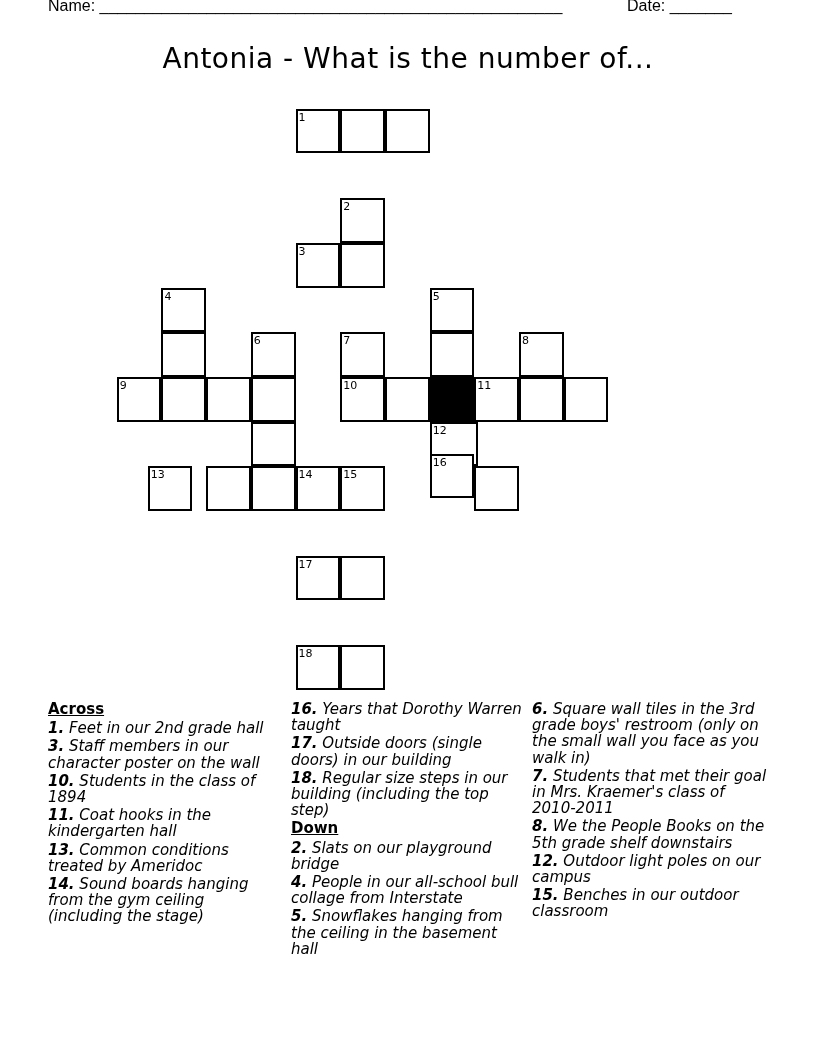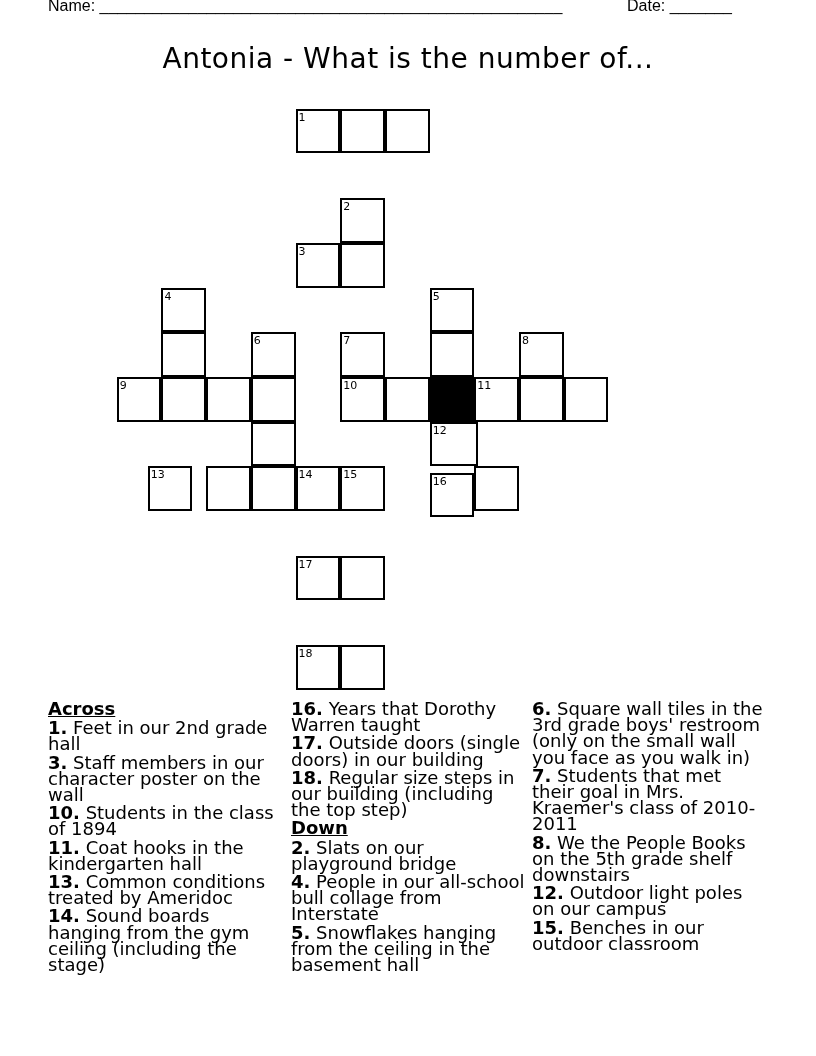--- a/index.html
+++ b/index.html
@@ -4,23 +4,23 @@
 <style>
   html, body { margin:0; padding:0; background:#fff; }
   body { width:816px; height:1056px; position:relative; overflow:hidden; color:#000; }
   .header { position:absolute; top:-3px; left:48px; font-family:"Liberation Sans", sans-serif; font-size:16px; white-space:nowrap; }
   .header .date { position:absolute; left:579px; top:0; }
   .title { position:absolute; top:42px; left:0; width:816px; text-align:center; font-family:"DejaVu Sans", sans-serif; font-size:28px; letter-spacing:0.5px; }
   .grid { position:absolute; left:0; top:0; }
   .cell { position:absolute; width:44.7px; height:44.7px; box-sizing:border-box; border:2.5px solid #000; background:#fff; margin-left:-1.25px; margin-top:-1.25px; }
   .cell.black { background:#000; }
   .cell .num { position:absolute; top:0px; left:1px; font-family:"DejaVu Sans", sans-serif; font-size:11px; line-height:13px; }
-  .clues { position:absolute; top:701px; font-family:"DejaVu Sans", sans-serif; font-size:18px; line-height:16.2px; }
+  .clues { position:absolute; top:701px; font-family:"DejaVu Sans", sans-serif; font-size:15px; line-height:16.2px; }
   .clues .head { font-weight:bold; text-decoration:underline; margin-bottom:3px; }
-  .clue { margin-bottom:2px; }
+  .clue { margin-bottom:2px;font-style:italic; }
   .clue b { font-weight:bold; }
   .col1 { left:48px; width:235px; }
   .col2 { left:291px; width:235px; }
   .col3 { left:532px; width:235px; }
 </style>
 </head>
 <body>
 
 <div class="header">
   <span>Name: ____________________________________________________</span>
@@ -83,21 +83,21 @@
       <span class="num">13</span>
     </div>
     <div class="cell" style="left: 207.4px; top: 467.6px;"></div>
     <div class="cell" style="left: 252.1px; top: 467.6px;"></div>
     <div class="cell" style="left: 296.8px; top: 467.6px;">
       <span class="num">14</span>
     </div>
     <div class="cell" style="left: 341.5px; top: 467.6px;">
       <span class="num">15</span>
     </div>
-    <div class="cell" style="left: 430.9px; top: 474px; padding-left: 28px;">
+    <div class="cell" style="left: 430.9px; top: 455px; padding-left: 28px;">
       <span class="num">16</span>
     </div>
     <div class="cell" style="left: 475.6px; top: 467.6px;"></div>
     <div class="cell" style="left: 296.8px; top: 557px; padding-left: 36px;">
       <span class="num">17</span>
     </div>
     <div class="cell" style="left: 341.5px; top: 557px;"></div>
     <div class="cell" style="left: 296.8px; top: 646.4px;">
       <span class="num">18</span>
     </div>

